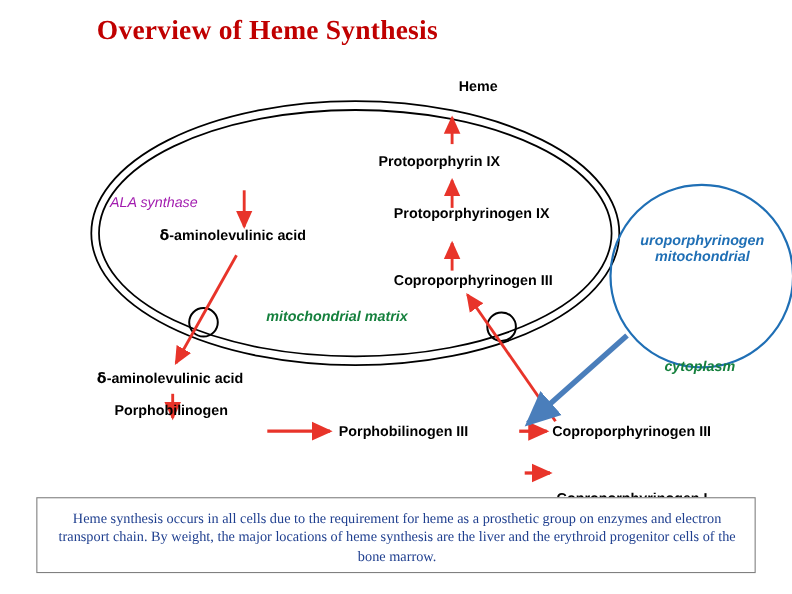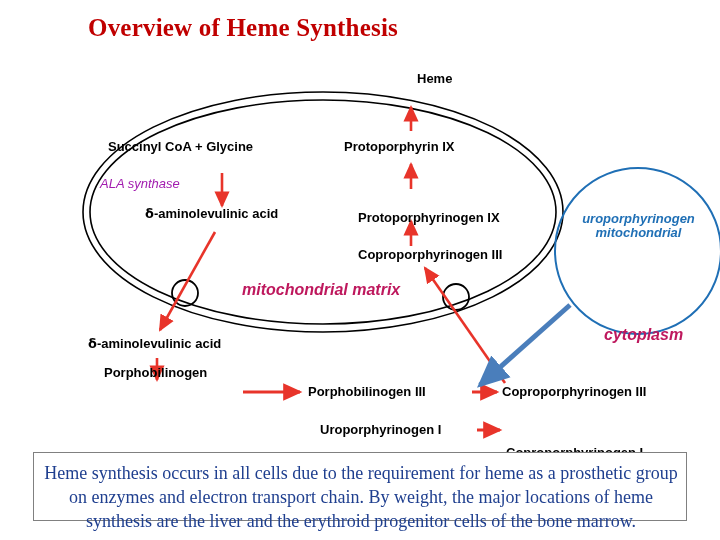--- a/index.html
+++ b/index.html
@@ -40,24 +40,24 @@
     letter-spacing: 0.2px;
     white-space: nowrap;
   }
   .enzyme-red {
     color: #a21caf;
     font-style: italic;
     font-weight: normal;
     font-size: 13px;
   }
   .orange-italic {
-    color: #be185d;
+    color: #15803d;
     font-style: italic;
     font-weight: bold;
-    font-size: 16px;
+    font-size: 13px;
   }
   .blue-italic {
     color: #1f6fb5;
     font-style: italic;
     font-weight: bold;
     font-size: 13px;
   }
   #caption-box {
     position: absolute;
     left: 33px;
@@ -68,21 +68,21 @@
     background: #ffffff;
     box-sizing: border-box;
   }
   #caption-text {
     position: absolute;
     left: 10px;
     top: 9px;
     width: 634px;
     text-align: center;
     font-family: "Liberation Serif", serif;
-    font-size: 18px;
+    font-size: 13px;
     color: #1f3f8f;
     line-height: 1.33;
   }
   .greek { font-family: "DejaVu Sans", sans-serif; }
 </style>
 </head>
 <body>
 
 <div id="page">
 
@@ -126,39 +126,37 @@
 
     <line x1="477" y1="430" x2="500" y2="430" stroke="#e8342a" stroke-width="3" marker-end="url(#redhead)"></line>
 
     <line x1="570" y1="305" x2="480" y2="385" stroke="#4a7ebb" stroke-width="5" marker-end="url(#bluehead)"></line>
   </svg>
 
   <div id="title">Overview of Heme Synthesis</div>
 
   <div class="lbl" style="left:389px; top:72px;margin-left:28px;">Heme</div>
   <div class="lbl" style="left:344px; top:140px;">Protoporphyrin IX</div>
-  <div class="lbl" style="left:358px; top:211px;">Protoporphyrinogen IX</div>
+  <div class="lbl" style="left:358px; top:187px;">Protoporphyrinogen IX</div>
   <div class="lbl" style="left:358px; top:248px;">Coproporphyrinogen III</div>
 
-  <div class="lbl" style="left:108px; top:140px;">Succinyl CoA + Glycine</div>
   <div class="lbl enzyme-red" style="left:100px; top:177px;">ALA synthase</div>
 
   <div class="lbl" style="left:145px; top:207px;">
     <span class="greek">δ</span><span>-aminolevulinic acid</span>
   </div>
 
   <div class="lbl orange-italic" style="left:242px; top:281px;">mitochondrial matrix</div>
 
   <div class="lbl" style="left:88px; top:337px;">
     <span class="greek">δ</span><span>-aminolevulinic acid</span>
   </div>
   <div class="lbl" style="left:104px; top:366px;">Porphobilinogen</div>
   <div class="lbl" style="left:308px; top:385px;">Porphobilinogen III</div>
   <div class="lbl" style="left:502px; top:385px;">Coproporphyrinogen III</div>
-  <div class="lbl" style="left:320px; top:423px;">Uroporphyrinogen I</div>
   <div class="lbl" style="left:506px; top:423px;margin-top:23px;">Coproporphyrinogen I</div>
 
   <div class="lbl orange-italic" style="left:604px; top:326px;">cytoplasm</div>
 
   <div class="lbl blue-italic" style="left:566px; top:212px; text-align:center; width:145px; white-space:normal;">
     <span>uroporphyrinogen</span><br>
     <span>mitochondrial</span>
   </div>
 
   <div id="caption-box">

